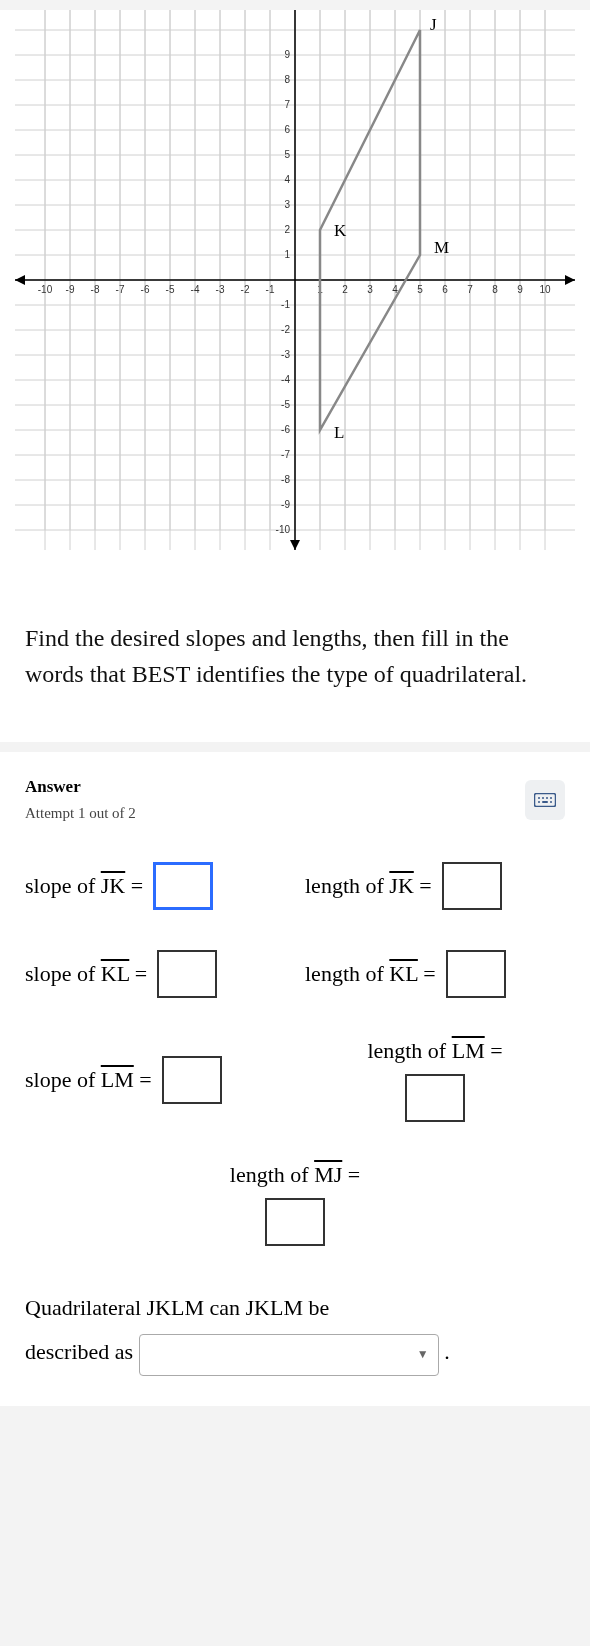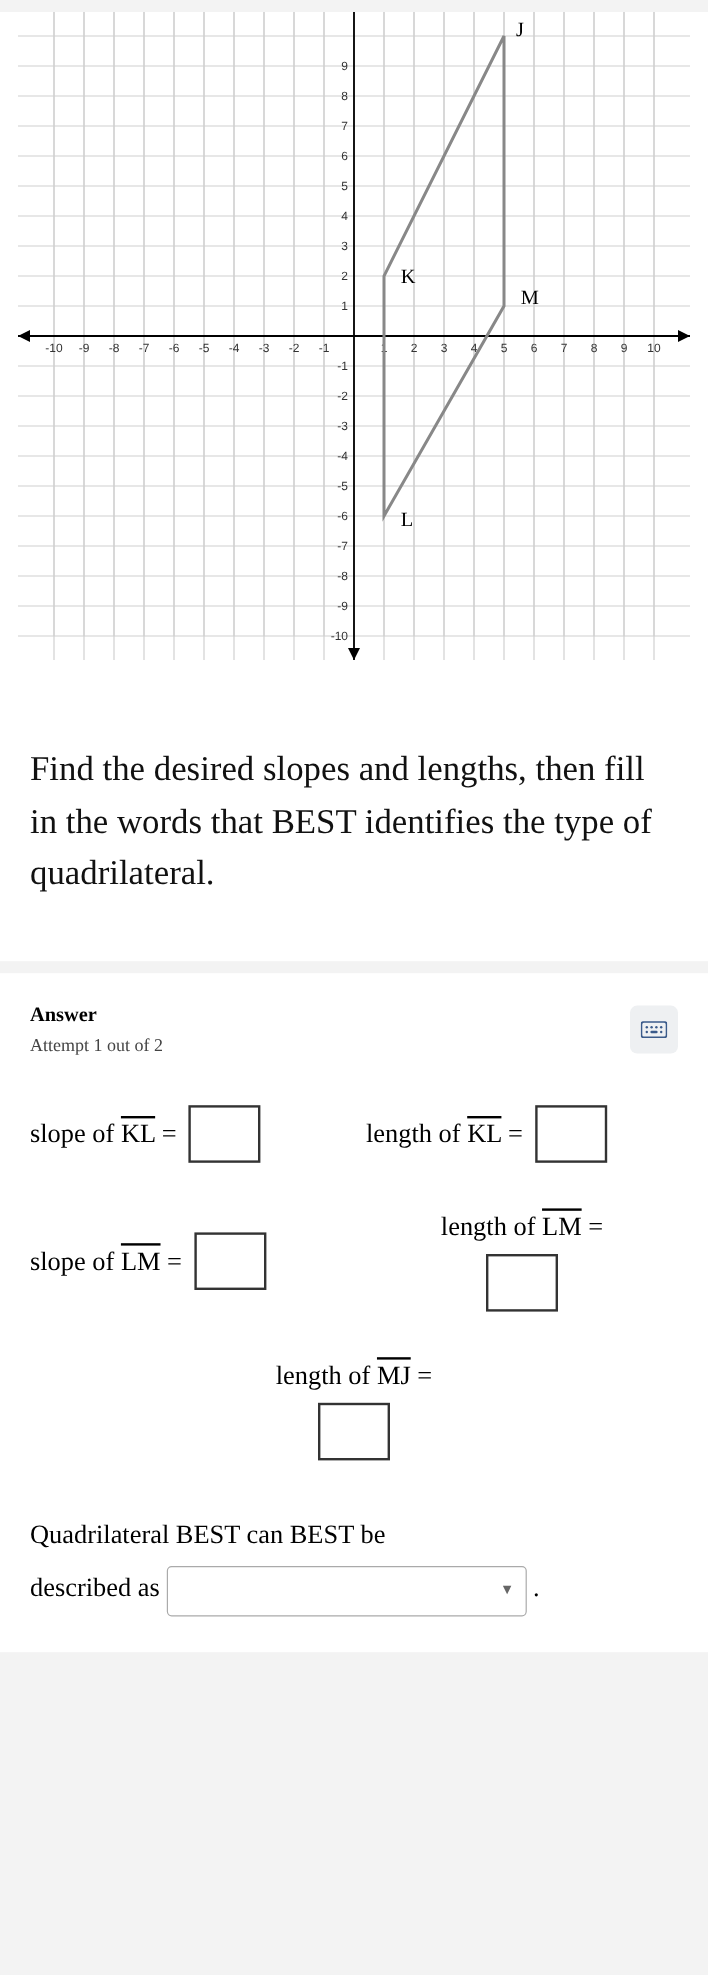--- a/index.html
+++ b/index.html
@@ -7,21 +7,21 @@
   .header-bar { height: 10px; background: #f3f3f3; }
   .graph-container { background: #fff; padding: 0 15px 40px 15px; }
   .graph { width: 560px; height: 540px; position: relative; margin: 0 auto; }
   svg { display: block; }
   .grid-line { stroke: #d0d0d0; stroke-width: 1; }
   .axis-line { stroke: #000; stroke-width: 1.5; }
   .tick-label { font-family: Arial, sans-serif; font-size: 10px; fill: #333; }
   .point-label { font-family: 'Times New Roman', serif; font-size: 17px; fill: #000; }
   .quad-shape { fill: none; stroke: #888; stroke-width: 2.5; }
 
-  .instructions { background: #fff; padding: 30px 25px 50px 25px; font-size: 29px; line-height: 1.5; color: #111; }
+  .instructions { background: #fff; padding: 30px 25px 50px 25px; font-size: 24px; line-height: 1.5; color: #111; }
   .answer-section { background: #fff; padding: 25px 25px 30px 25px; margin-top: 10px; }
   .answer-header { display: flex; justify-content: space-between; align-items: center; }
   .answer-title { font-weight: bold; font-size: 17px; }
   .attempt { font-family: Georgia, serif; font-size: 15px; color: #444; margin-top: 8px; text-align: right; }
   .keyboard-btn { width: 40px; height: 40px; background: #eef0f2; border-radius: 6px; display: flex; align-items: center; justify-content: center; }
   .rows { margin-top: 40px; }
   .row { display: flex; align-items: center; gap: 20px; margin-bottom: 40px; font-size: 22px; }
   .cell { display: flex; align-items: center; gap: 10px; flex: 1; }
   .stacked { flex-direction: column; align-items: center; gap: 10px; }
   .stacked .lbl { margin-bottom: 0; }
@@ -174,20 +174,30 @@
           <circle cx="13" cy="5" r="1" fill="#3a5a8a"></circle>
           <circle cx="17" cy="5" r="1" fill="#3a5a8a"></circle>
           <circle cx="5" cy="9" r="1" fill="#3a5a8a"></circle>
           <rect x="8" y="8" width="6" height="2" rx="1" fill="#3a5a8a"></rect>
           <circle cx="17" cy="9" r="1" fill="#3a5a8a"></circle>
         </svg>
     </div>
   </div>
 
   <div class="rows">
+    <div class="row">
+      <div class="cell">
+        <span class="lbl"><span>slope of </span><span class="overline">JK</span><span> =</span></span>
+        <input class="input-box active" style="">
+      </div>
+      <div class="cell">
+        <span class="lbl"><span>length of </span><span class="overline">JK</span><span> =</span></span>
+        <input class="input-box" style="">
+      </div>
+    </div>
 
     <div class="row">
       <div class="cell">
         <span class="lbl"><span>slope of </span><span class="overline">KL</span><span> =</span></span>
         <input class="input-box" style="">
       </div>
       <div class="cell">
         <span class="lbl"><span>length of </span><span class="overline">KL</span><span> =</span></span>
         <input class="input-box" style="">
       </div>
@@ -206,21 +216,21 @@
 
     <div class="row">
       <div class="cell stacked">
         <span class="lbl"><span>length of </span><span class="overline">MJ</span><span> =</span></span>
         <input class="input-box" style="">
       </div>
     </div>
   </div>
 
   <div class="classify">
-    <span>Quadrilateral BEST can BEST be</span><br>
+    <span>Quadrilateral JKLM can JKLM be</span><br>
     <span>described as </span>
     <span class="select-wrap">
       <select class="select"><option></option></select>
       <span class="chev">▼</span>
     </span>
     <span>.</span>
   </div>
 </div>
 
 </body></html>

